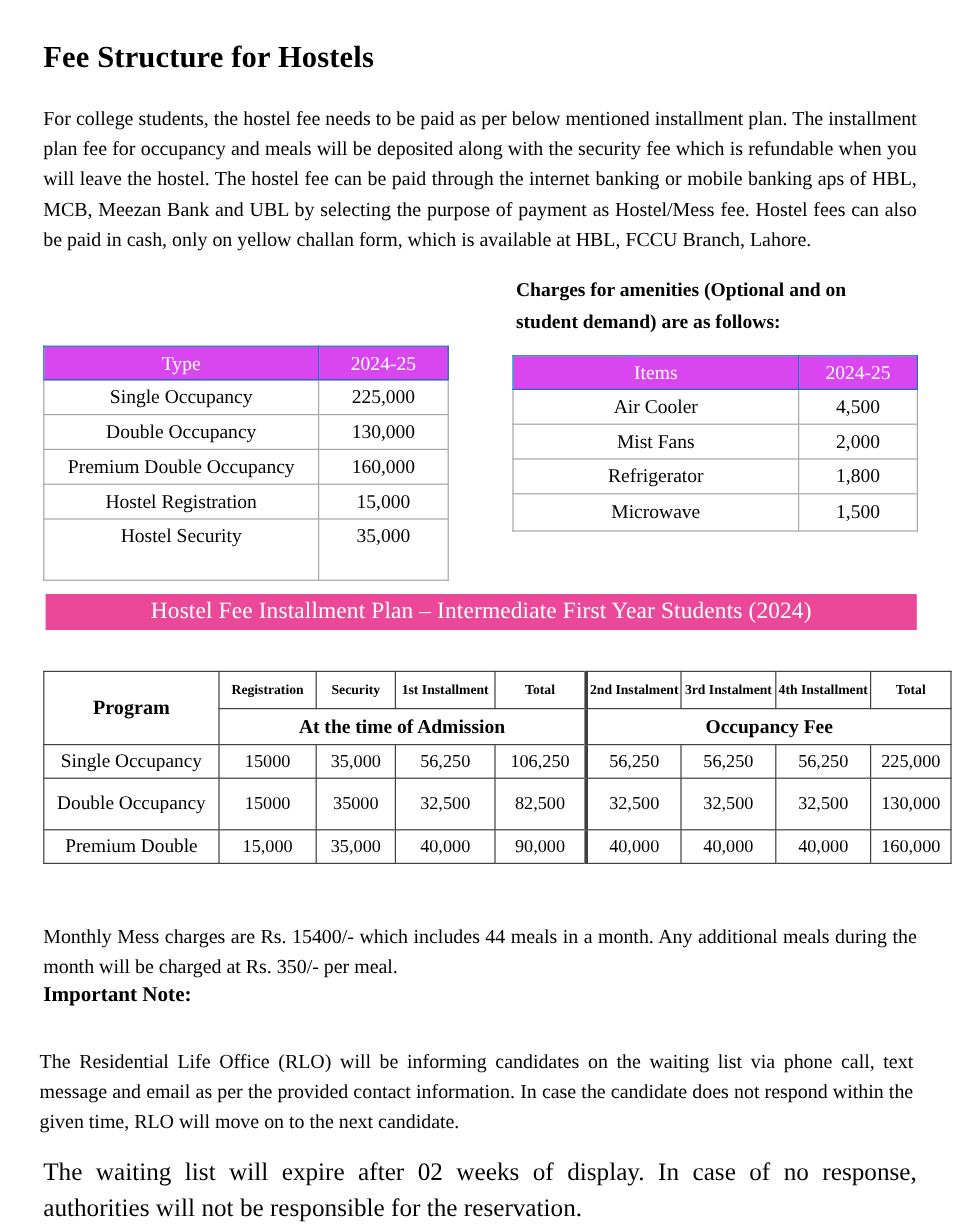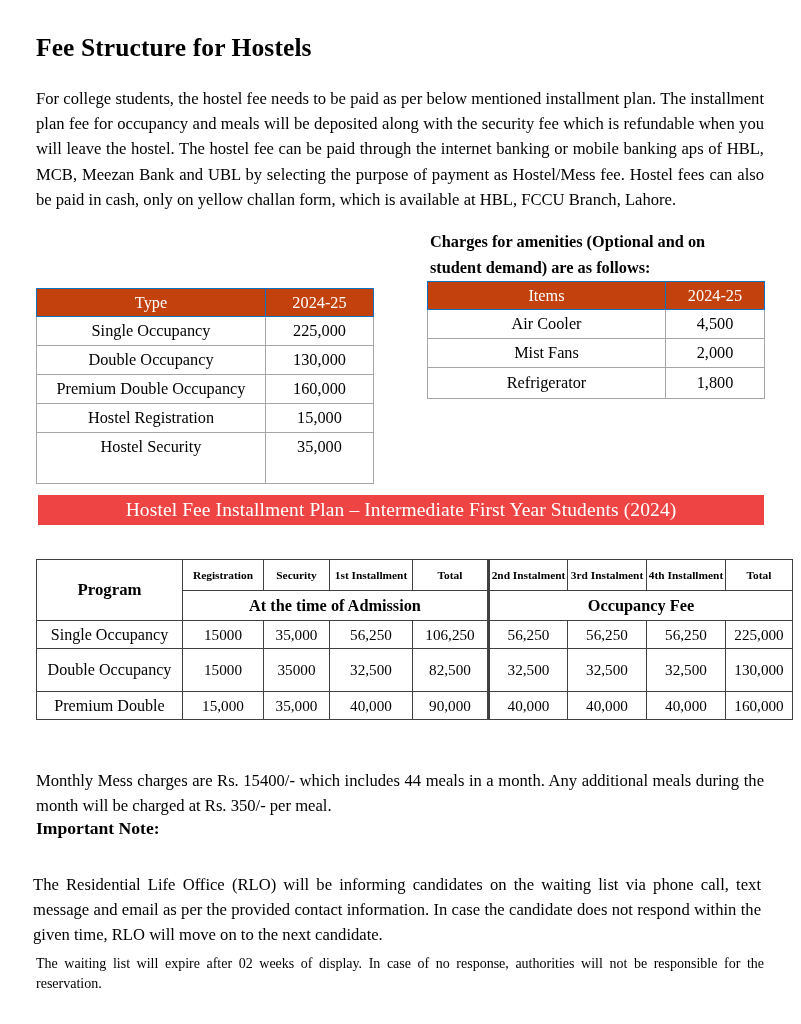--- a/index.html
+++ b/index.html
@@ -64,21 +64,21 @@
     table-layout: fixed;
   }
   table.simple th, table.simple td {
     border: 1px solid #a6a6a6;
     text-align: center;
     vertical-align: middle;
     padding: 0;
     font-weight: normal;
   }
   table.simple thead th {
-    background: #c2410c;
+    background: #d946ef;
     color: #ffffff;
     border: 1px solid #1071be;
     height: 27px;
     font-weight: normal;
     font-size: 16.3px;
   }
   table.simple tbody td {
     height: 28px;
   }
 
@@ -92,34 +92,34 @@
   .fee-table col.c1 { width: 229px; }
   .fee-table col.c2 { width: 108px; }
   .fee-table tbody tr:last-child td { height: 46px; vertical-align: top; padding-top: 4px; }
 
   
   .amen-table-wrap {
     position: absolute;
     left: 427px;
     top: 281px;
   }
-  .amen-table { width: 337px; }
+  .amen-table { width: 337px; margin-top: 15px; }
   .amen-table col.c1 { width: 238px; }
   .amen-table col.c2 { width: 99px; }
   .amen-table tbody td { height: 30px; }
   .amen-table tbody tr:last-child td { height: 30px; }
 
   
   .banner {
     position: absolute;
     left: 38px;
     top: 495px;
     width: 726px;
     height: 30px;
-    background: #ef4444;
+    background: #ec4899;
     color: #ffffff;
     font-size: 19.5px;
     display: flex;
     align-items: center;
     justify-content: center;
     letter-spacing: 0.1px;
   }
 
   
   .plan-wrap {
@@ -201,22 +201,22 @@
     width: 728px;
     font-size: 16.6px;
     line-height: 25.4px;
     text-align: justify;
   }
   .wait-note {
     position: absolute;
     left: 36px;
     top: 940px;
     width: 728px;
-    font-size: 14px;
-    line-height: 20px;
+    font-size: 21px;
+    line-height: 30px;
     text-align: justify;
   }
 </style>
 </head>
 <body>
 
 <div class="page">
 
   <h1 class="doc-title">Fee Structure for Hostels</h1>
 
@@ -278,20 +278,24 @@
           <td>Air Cooler</td>
           <td>4,500</td>
         </tr>
         <tr>
           <td>Mist Fans</td>
           <td>2,000</td>
         </tr>
         <tr>
           <td>Refrigerator</td>
           <td>1,800</td>
+        </tr>
+        <tr>
+          <td>Microwave</td>
+          <td>1,500</td>
         </tr>
       </tbody>
     </table>
   </div>
 
   <div class="banner">Hostel Fee Installment Plan – Intermediate First Year Students (2024)</div>
 
   <div class="plan-wrap">
     <table class="plan">
       <colgroup>

